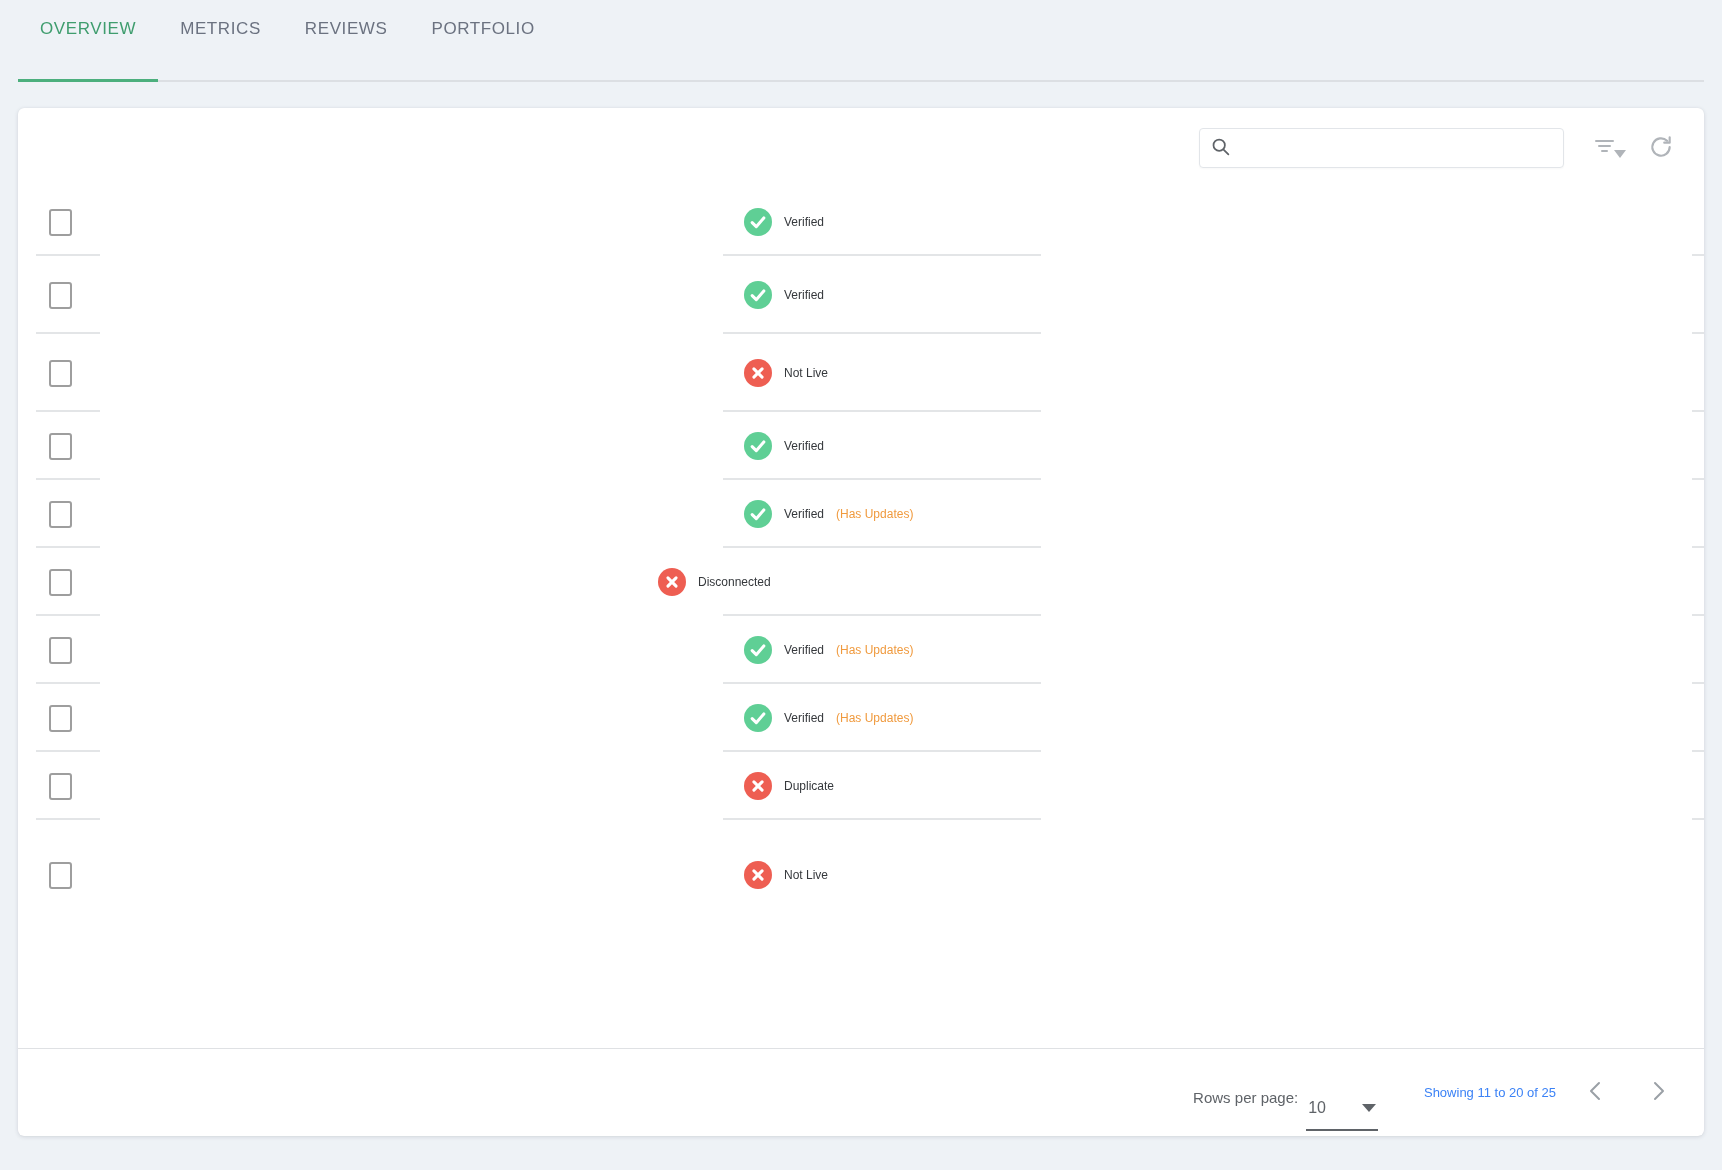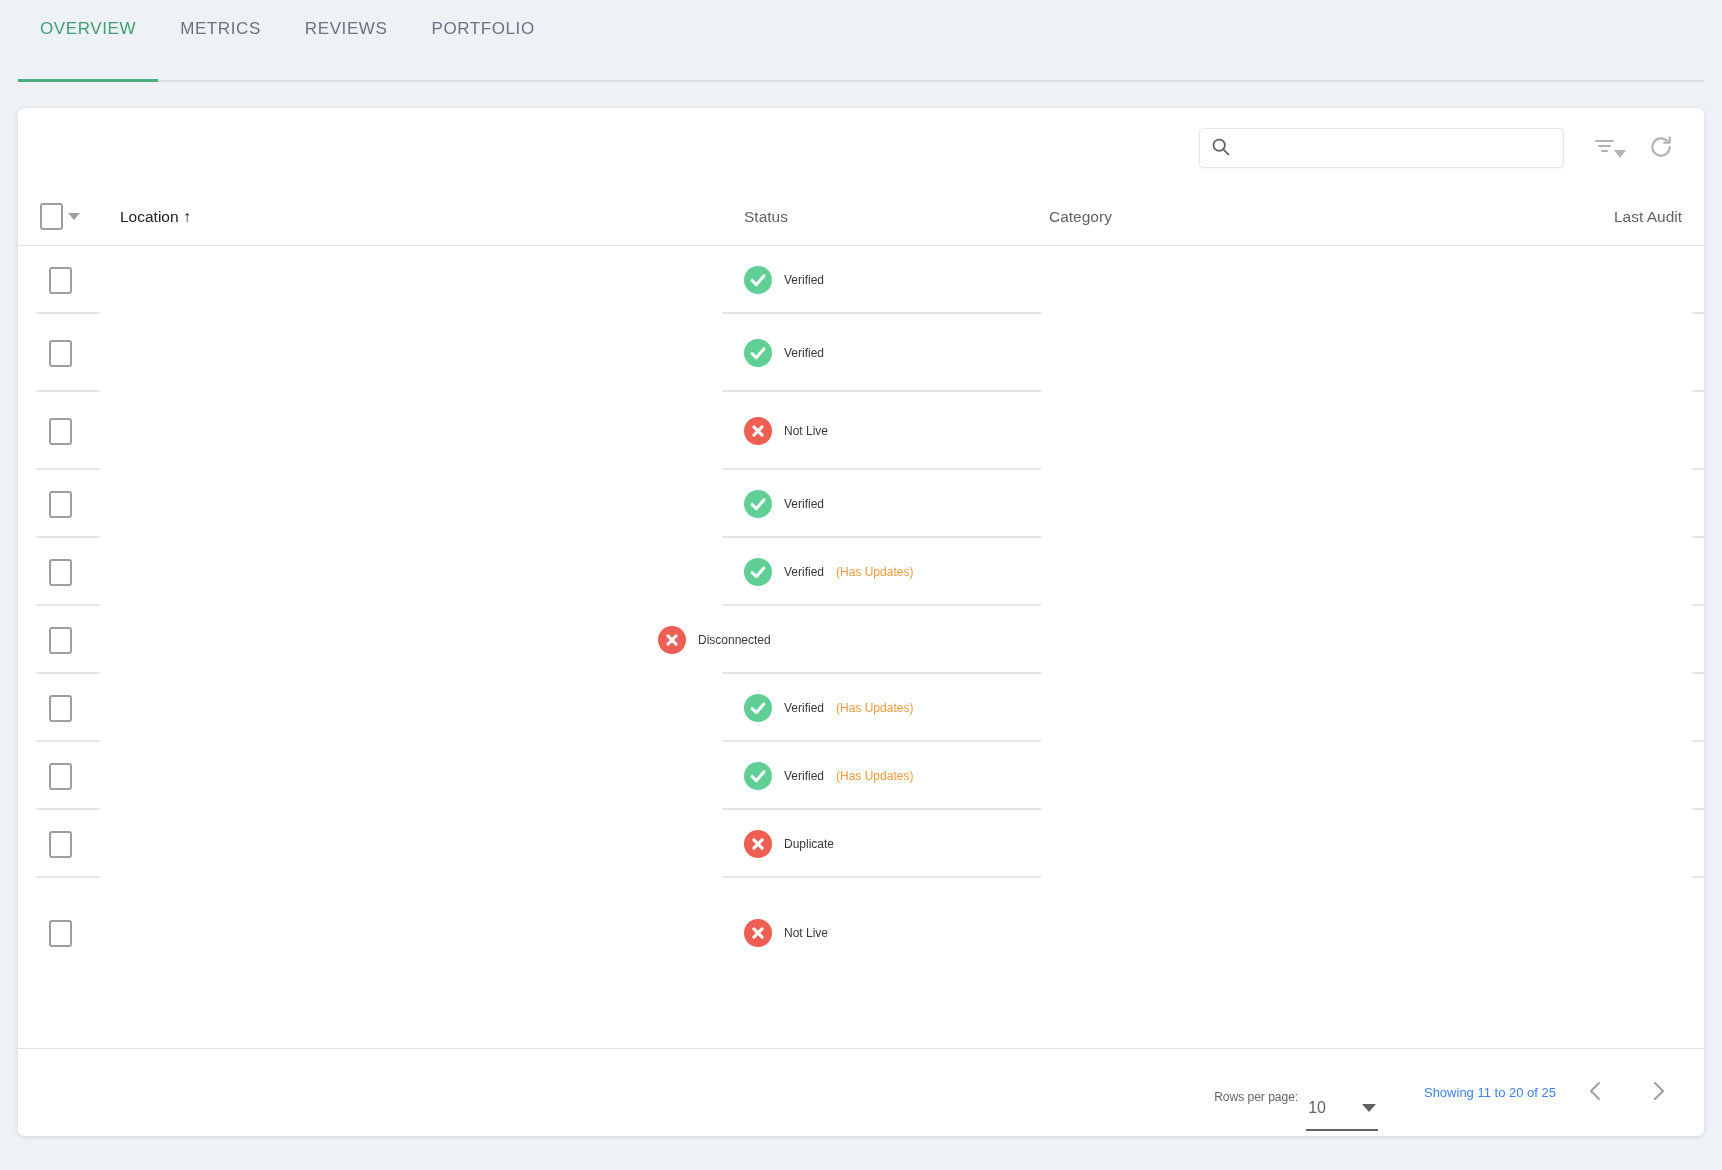--- a/index.html
+++ b/index.html
@@ -198,21 +198,21 @@
   .footer {
     flex: 0 0 88px;
     height: 88px;
     border-top: 1px solid #dfe1e4;
     display: flex;
     align-items: center;
     justify-content: flex-end;
     padding-right: 24px;
     gap: 0;
   }
-  .rpp-label { font-size: 12px; color: #5f6368; margin-top: 9px; }
+  .rpp-label { font-size: 15px; color: #5f6368; margin-top: 9px; }
   .rpp-select {
     display: inline-flex;
     align-items: center;
     gap: 36px;
     margin-left: 8px;
     border-bottom: 2px solid #5f6368;
     padding: 4px 2px 12px 2px;
     cursor: pointer;
     margin-top: 40px;
   }
@@ -287,41 +287,20 @@
         <svg width="26" height="26" viewBox="0 0 24 24" fill="none" stroke="#b0b4b9" stroke-width="2" stroke-linecap="round">
           <path d="M20 12a8 8 0 1 1-2.4-5.7"></path>
           <polyline points="20,3 20,8 15,8" stroke-linejoin="round"></polyline>
         </svg>
       </span>
     </button>
   </div>
 
   <div class="table">
 
-    <div class="row thead">
-      <div class="c-check">
-        <span class="checkbox"></span>
-        <span class="caret"></span>
-      </div>
-      <div class="c-loc">
-        <span class="th th-loc">
-          <span>Location</span>
-          <span>↑</span>
-        </span>
-      </div>
-      <div class="c-stat">
-        <span class="th">Status</span>
-      </div>
-      <div class="c-cat">
-        <span class="th">Category</span>
-      </div>
-      <div class="c-audit">
-        <span class="th">Last Audit</span>
-      </div>
-    </div>
 
     <div class="tbody" id="tbody">
         <div class="trow" style="height: 68px;">
           <div class="c-check">
             <span class="checkbox"></span>
           </div>
           <div class="c-loc"><span></span></div>
           <div class="c-stat">
             <span class="status">
               <span class="badge" style="background:#5fcf95">

